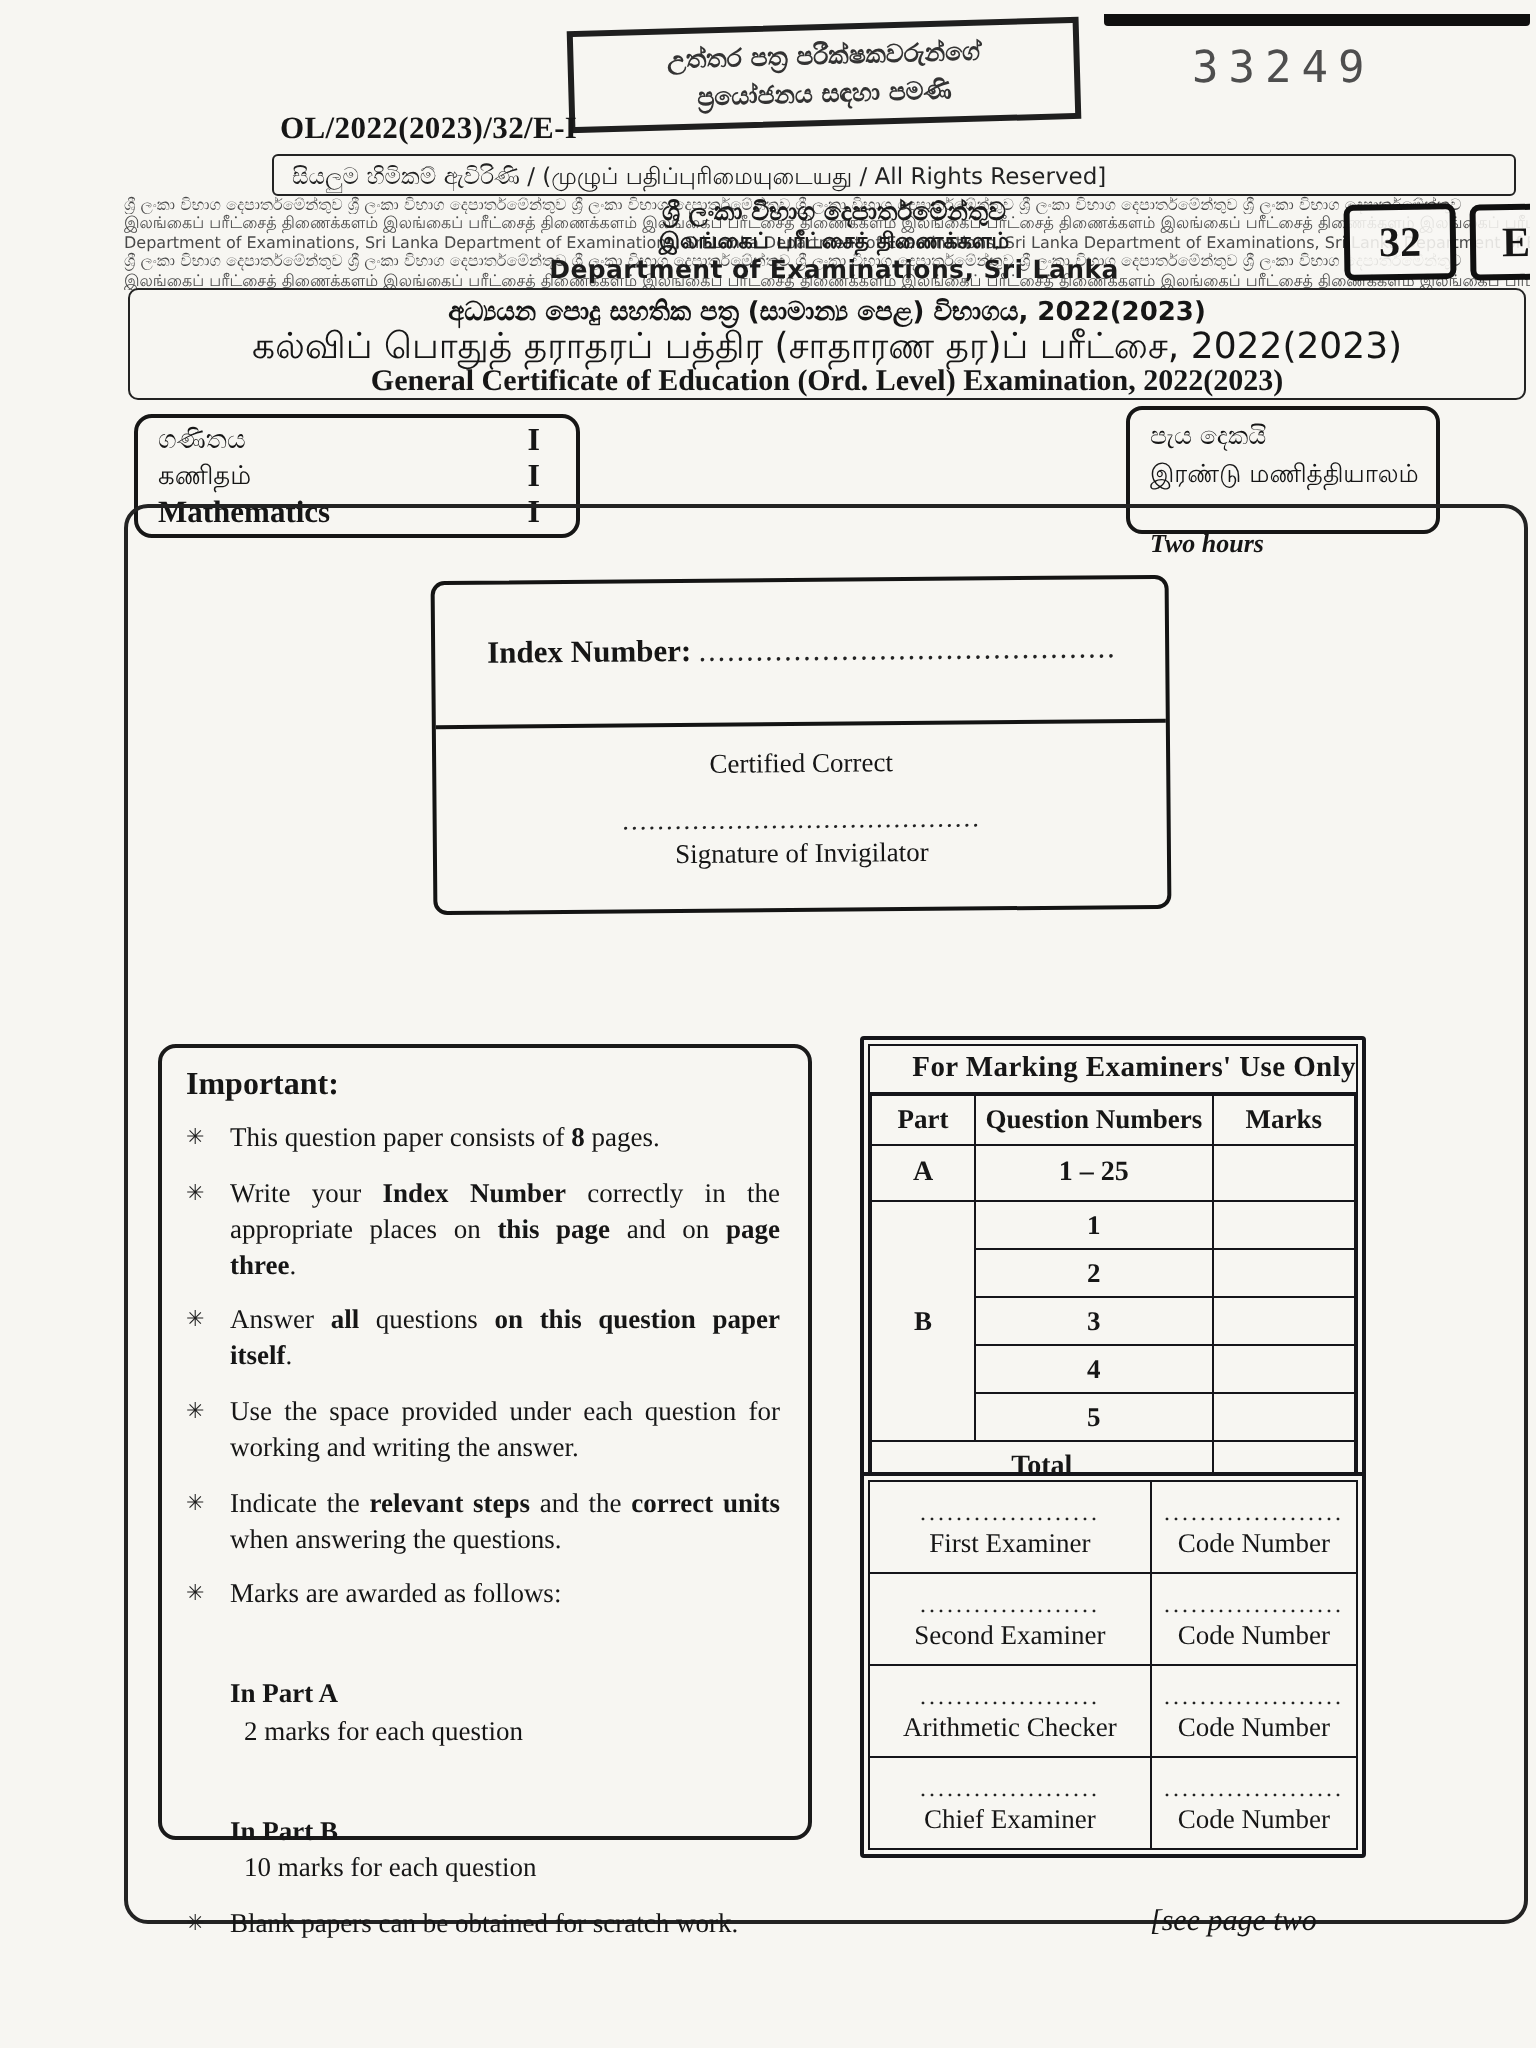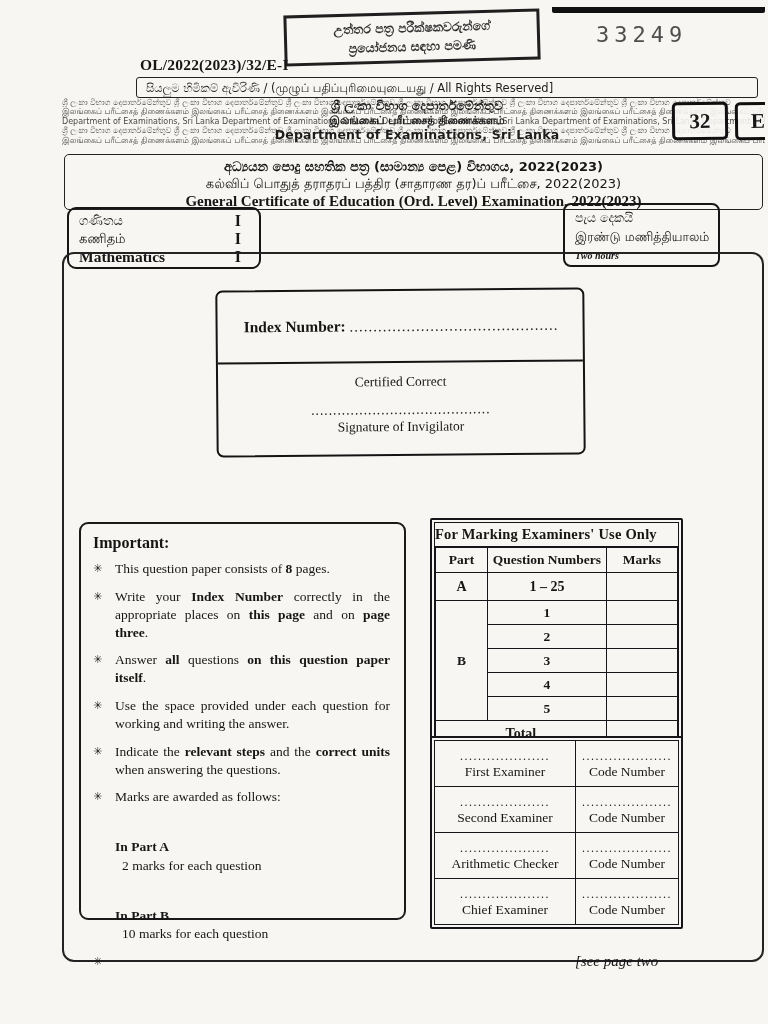--- a/index.html
+++ b/index.html
@@ -26,35 +26,35 @@
                 font-family:"DejaVu Sans",sans-serif;}
   .band-overlay div{line-height:14.5px;}
   .bo-si{font-size:12.5px;} .bo-ta{font-size:11px;} .bo-en{font-size:12.5px;letter-spacing:.2px;}
   .code-boxes{position:absolute;left:610px;top:4px;display:flex;gap:7px;}
   .code-box{border:3px solid #101010;border-radius:5px;background:rgba(248,247,244,.88);height:32px;min-width:32px;
             padding:0 4px;display:flex;align-items:center;justify-content:center;
             font-weight:bold;font-size:21px;font-family:"Liberation Serif",serif;transform:rotate(-.8deg);}
   .code-box:first-child{min-width:42px;}
 
   
-  .title-box{position:absolute;left:64px;top:154px;width:699px;height:56px;border:1.5px solid #232323;border-radius:5px;
+  .title-box{position:absolute;left:64px;top:144px;width:699px;height:56px;border:1.5px solid #232323;border-radius:5px;
              box-sizing:border-box;text-align:center;padding-top:3px;}
   .title-si{font-size:13px;font-weight:bold;font-family:"DejaVu Sans",sans-serif;line-height:17px;}
-  .title-ta{font-size:13px;font-family:"DejaVu Sans",sans-serif;line-height:17px;}
+  .title-ta{font-size:18px;font-family:"DejaVu Sans",sans-serif;line-height:17px;}
   .title-en{font-size:15px;font-weight:bold;line-height:18px;}
 
   
-  .subject-box{position:absolute;left:67px;top:207px;width:194px;height:62px;border:2px solid #161616;border-radius:9px;
+  .subject-box{position:absolute;left:67px;top:207px;width:223px;height:62px;border:2px solid #161616;border-radius:9px;
                box-sizing:border-box;padding:3px 18px 0 10px;}
   .subject-row{display:flex;justify-content:space-between;font-size:13px;line-height:18px;font-family:"DejaVu Sans",sans-serif;}
   .subject-row .val{font-family:"Liberation Serif",serif;font-weight:bold;font-size:16px;}
   .subject-row.en{font-family:"Liberation Serif",serif;font-weight:bold;font-size:15.5px;gap:34px;}
   .time-box{position:absolute;left:563px;top:203px;width:157px;height:64px;border:2px solid #161616;border-radius:8px;
             box-sizing:border-box;padding:3px 0 0 10px;font-family:"DejaVu Sans",sans-serif;font-size:12.5px;line-height:19px;}
-  .time-en{font-family:"Liberation Serif",serif;font-weight:bold;font-style:italic;font-size:10px;}
+  .time-en{font-family:"Liberation Serif",serif;font-weight:bold;font-style:italic;font-size:13px;margin-top:16px;}
 
   
   .content-box{position:absolute;left:62px;top:252px;width:702px;height:710px;border:2px solid #232323;border-radius:12px;box-sizing:border-box;}
 
   
   .index-box{position:absolute;left:216px;top:289px;width:369px;height:167px;border:2px solid #141414;border-radius:7px;
              box-sizing:border-box;transform:rotate(-.5deg);}
   .index-top{height:72px;border-bottom:2px solid #141414;box-sizing:border-box;padding:26px 0 0 26px;font-size:15px;}
   .index-top b{font-size:15.5px;}
   .index-dots{letter-spacing:1px;color:#222;}
@@ -70,21 +70,21 @@
   .imp-bullet{width:22px;flex:0 0 22px;font-size:11px;padding-top:2px;font-family:"DejaVu Sans",sans-serif;color:#1d1d1d;}
   .imp-text{font-size:13.5px;line-height:1.34;text-align:justify;padding-right:2px;}
   .imp-sub{margin-top:1px;}
   .imp-sub .sub-line{font-size:13.5px;line-height:1.35;}
   .imp-sub .sub-line.b{font-weight:bold;margin-top:32px;}
   .imp-sub .sub-line.i{padding-left:7px;}
 
   
   .mark-wrap{position:absolute;left:430px;top:518px;width:253px;border:2px solid #15151a;border-radius:2px;padding:2px;box-sizing:border-box;background:#f7f6f2;}
   .mark-inner{border:1px solid #15151a;}
-  .mark-title{font-weight:bold;font-size:14.5px;text-align:left;padding:3px 0;border-bottom:1px solid #15151a;letter-spacing:.2px;}
+  .mark-title{font-weight:bold;font-size:14.5px;text-align:right;padding:3px 0;border-bottom:1px solid #15151a;letter-spacing:.2px;}
   table.marks{border-collapse:collapse;width:100%;}
   table.marks td,table.marks th{border:1px solid #15151a;text-align:center;font-size:13.5px;padding:0;}
   table.marks th{font-size:13.5px;padding:4px 2px;}
   .col-part{width:50px;} .col-q{width:122px;} .col-m{width:70px;}
   tr.rowA td{height:27px;font-weight:bold;font-size:14px;}
   tr.rowB td{height:23px;font-weight:bold;}
   td.partcell{font-weight:bold;font-size:14.5px;}
   tr.rowTotal td{height:26px;font-weight:bold;font-size:14px;}
 
   
@@ -205,20 +205,21 @@
           <div class="imp-bullet">✳</div>
           <div class="imp-text"><span>Marks are awarded as follows:</span><div class="imp-sub">
               <div class="sub-line b">In Part A</div>
               <div class="sub-line i">2 marks for each question</div>
               <div class="sub-line b">In Part B</div>
               <div class="sub-line i">10 marks for each question</div>
             </div></div>
         </div>
         <div class="imp-item">
           <div class="imp-bullet">✳</div>
+          <div class="imp-text"><span>Blank papers can be obtained for scratch work.</span></div>
         </div>
       </div>
   </div>
 
   <div class="mark-wrap">
     <div class="mark-inner">
       <div class="mark-title">For Marking Examiners' Use Only</div>
       <table class="marks">
         <tbody>
             <tr>

